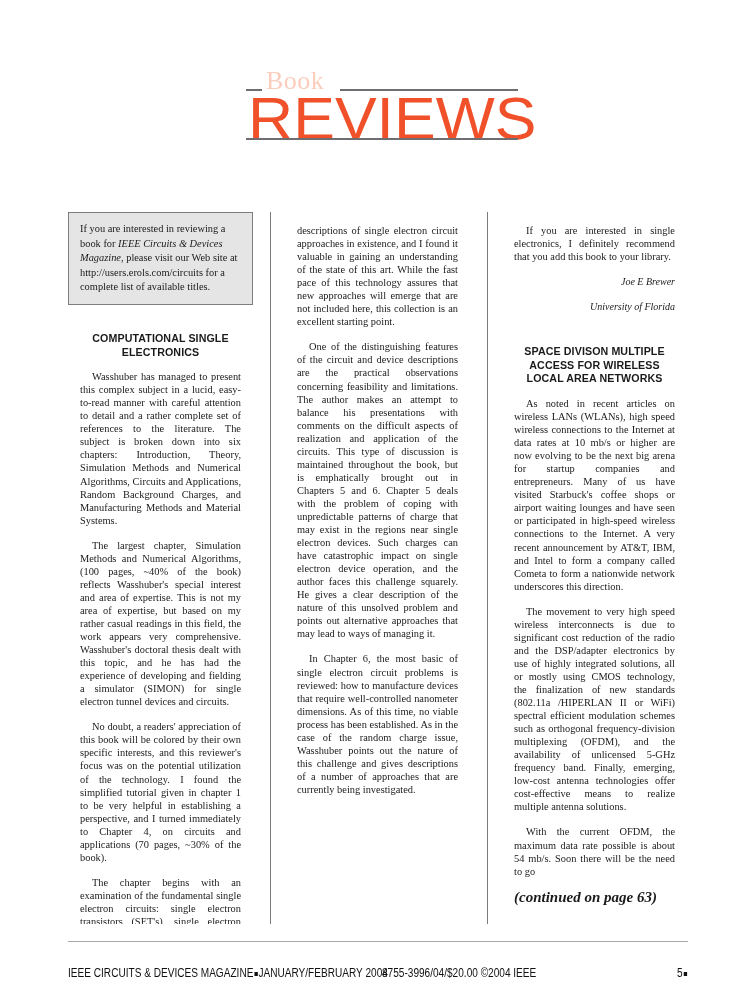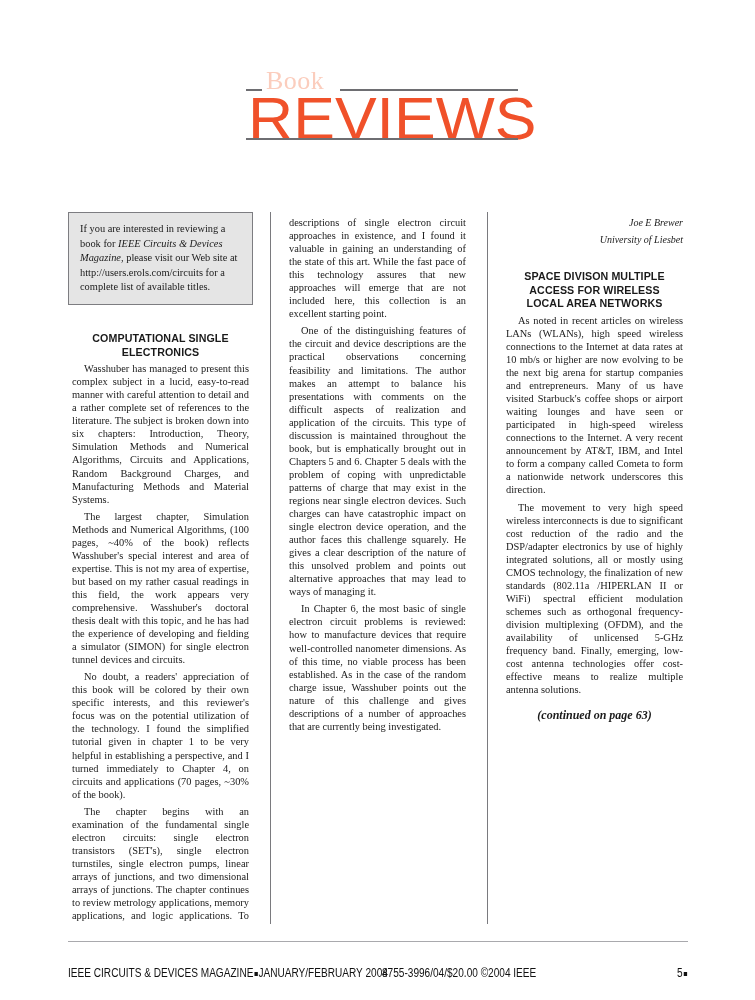--- a/index.html
+++ b/index.html
@@ -108,21 +108,21 @@
     position: absolute;
     top: 0;
     width: 1px;
     height: 712px;
     background: #7a7a7e;
   }
   .divider-a { left: 202px; }
   .divider-b { left: 419px; }
 
   p {
-    margin: 4px;
+    margin: 12px;
     text-indent: 12px;
     hyphens: none;
   }
   p.noindent { text-indent: 0; }
 
   
   .callout {
     background: #e5e5e5;
     border: 1px solid #7d7d81;
     box-sizing: border-box;
@@ -149,24 +149,24 @@
 
   
   .attribution {
     text-align: right;
     font-style: italic;
     font-size: 10px;
     line-height: 13.05px;
     text-indent: 0;
   }
   .continued {
-    text-align: center;
+    text-align: left;
     font-style: italic;
     font-weight: bold;
-    font-size: 12px;
+    font-size: 15px;
     text-indent: 0;
     margin-top: 13px;
   }
   .section-gap { height: 19px; }
 
   
   .footer-rule {
     position: absolute;
     left: 68px;
     top: 941px;
@@ -258,28 +258,30 @@
     </div>
 
     <div class="col col-2">
       <p class="noindent">descriptions of single electron circuit approaches in existence, and I found it valuable in gaining an understanding of the state of this art. While the fast pace of this technology assures that new approaches will emerge that are not included here, this collection is an excellent starting point.</p>
       <p>One of the distinguishing features of the circuit and device descriptions are the practical observations concerning feasibility and limitations. The author makes an attempt to balance his presentations with comments on the difficult aspects of realization and application of the circuits. This type of discussion is maintained throughout the book, but is emphatically brought out in Chapters 5 and 6. Chapter 5 deals with the problem of coping with unpredictable patterns of charge that may exist in the regions near single electron devices. Such charges can have catastrophic impact on single electron device operation, and the author faces this challenge squarely. He gives a clear description of the nature of this unsolved problem and points out alternative approaches that may lead to ways of managing it.</p>
       <p>In Chapter 6, the most basic of single electron circuit problems is reviewed: how to manufacture devices that require well-controlled nanometer dimensions. As of this time, no viable process has been established. As in the case of the random charge issue, Wasshuber points out the nature of this challenge and gives descriptions of a number of approaches that are currently being investigated.</p>
     </div>
 
     <div class="col col-3">
       <p class="noindent"></p>
+      <p>If you are interested in single electronics, I definitely recommend that you add this book to your library.</p>
       <p class="attribution">Joe E Brewer</p>
-      <p class="attribution">University of Liesbet</p>
+      <p class="attribution">University of Florida</p>
 
       <div class="section-gap"></div>
 
       <h2 class="review-title">SPACE DIVISON MULTIPLE ACCESS FOR WIRELESS LOCAL AREA NETWORKS</h2>
       <p>As noted in recent articles on wireless LANs (WLANs), high speed wireless connections to the Internet at data rates at 10 mb/s or higher are now evolving to be the next big arena for startup companies and entrepreneurs. Many of us have visited Starbuck's coffee shops or airport waiting lounges and have seen or participated in high-speed wireless connections to the Internet. A very recent announcement by AT&amp;T, IBM, and Intel to form a company called Cometa to form a nationwide network underscores this direction.</p>
       <p>The movement to very high speed wireless interconnects is due to significant cost reduction of the radio and the DSP/adapter electronics by use of highly integrated solutions, all or mostly using CMOS technology, the finalization of new standards (802.11a /HIPERLAN II or WiFi) spectral efficient modulation schemes such as orthogonal frequency-division multiplexing (OFDM), and the availability of unlicensed 5-GHz frequency band. Finally, emerging, low-cost antenna technologies offer cost-effective means to realize multiple antenna solutions.</p>
+      <p>With the current OFDM, the maximum data rate possible is about 54 mb/s. Soon there will be the need to go</p>
       <p class="continued">(continued on page 63)</p>
     </div>
 
   </div>
 
   <div class="footer-rule"></div>
   <div class="footer">
     <div class="footer-left">
       <span>IEEE CIRCUITS &amp; DEVICES MAGAZINE</span><span class="sq"></span><span>JANUARY/FEBRUARY 2004</span>
     </div>

